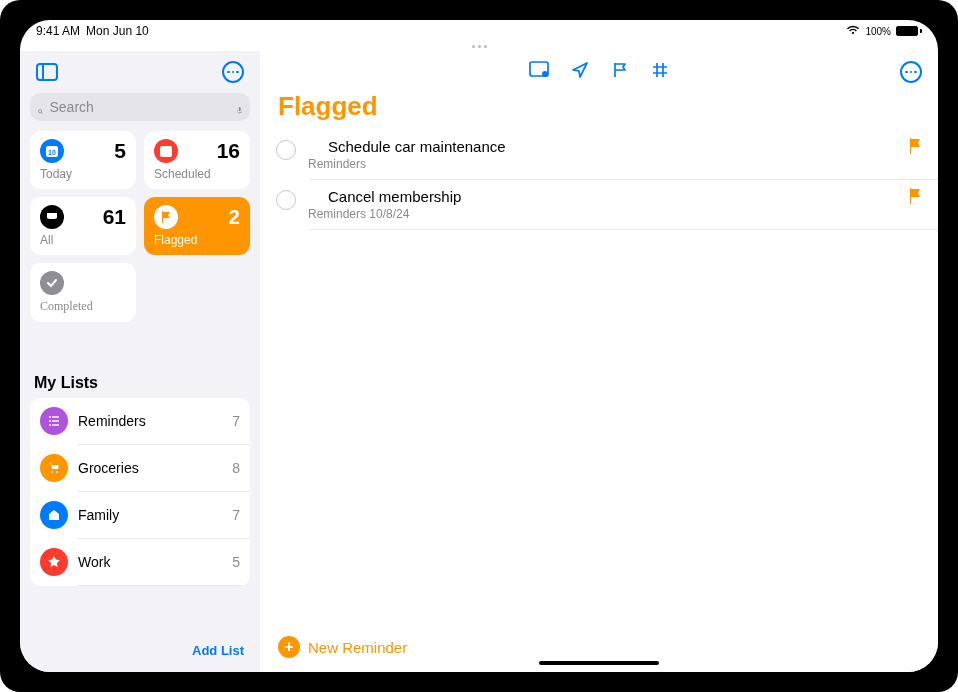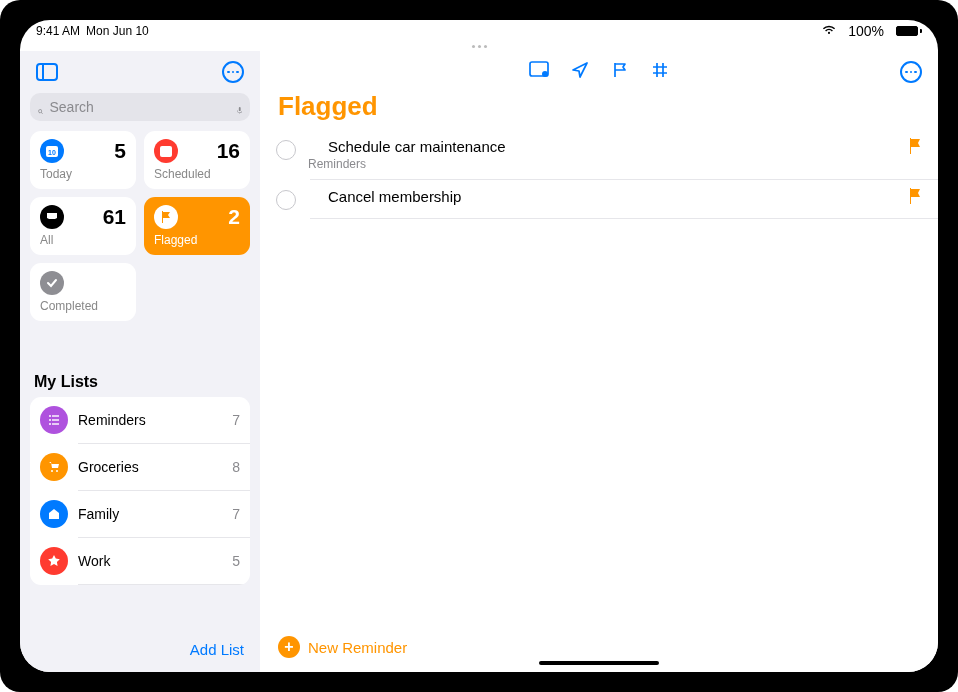--- a/index.html
+++ b/index.html
@@ -32,21 +32,21 @@
       height: 22px;
       display: flex;
       justify-content: space-between;
       align-items: center;
       padding: 0 16px;
       font-size: 12px;
       font-weight: 500;
       color: #000;
     }
     .status-left { display: flex; gap: 6px; align-items: center; }
-    .status-right { display: flex; gap: 12px; align-items: center; font-size: 14px; }
+    .status-right { display: flex; gap: 5px; align-items: center; font-size: 10px; }
     .wifi-icon svg { width: 14px; height: 12px; }
     .battery { display: flex; align-items: center; gap: 2px; }
     .battery-body { width: 22px; height: 10px; border: 1px solid #000; border-radius: 2px; background: #000; }
     .battery-tip { width: 2px; height: 4px; background: #000; border-radius: 0 1px 1px 0; }
 
     .multi-dots { display: flex; gap: 3px; justify-content: center; padding: 3px 0; }
     .multi-dots span { width: 3px; height: 3px; background: #bbb; border-radius: 50%; }
 
     .app-body { flex: 1; display: flex; min-height: 0; }
     .sidebar {
@@ -98,21 +98,21 @@
     .smart-card {
       background: #fff;
       border-radius: 11px;
       padding: 8px 10px;
       display: flex;
       flex-direction: column;
       gap: 4px;
       min-height: 58px;
       position: relative;
     }
-    .smart-card.full { grid-column: 1 / 2; }
+    .smart-card.full { grid-column: 1 / 2; font-family: Liberation Serif, serif; }
     .smart-card-top { display: flex; justify-content: space-between; align-items: center; }
     .smart-card-icon {
       width: 24px; height: 24px; border-radius: 50%;
       display: flex; align-items: center; justify-content: center;
     }
     .smart-card-count { font-size: 21px; font-weight: 700; color: #000; }
     .smart-card-label { font-size: 12px; color: #888; font-weight: 500; }
     .smart-card.active { background: #ff9500; }
     .smart-card.active .smart-card-count,
     .smart-card.active .smart-card-label { color: #fff; }
@@ -133,21 +133,21 @@
     }
     .list-row .list-name { flex: 1; font-size: 14px; color: #000; }
     .list-row .list-count { font-size: 14px; color: #8a8a8e; }
     .list-sep { height: 1px; background: #e6e6ea; margin-left: 48px; }
 
     .sidebar-footer {
       margin-top: auto;
       display: flex; justify-content: flex-end;
       padding: 12px 6px 14px;
     }
-    .add-list-btn { color: #007aff; font-size: 15px; font-weight: 400; }
+    .add-list-btn { color: #007aff; font-size: 13px; font-weight: 700; }
 
     .main {
       flex: 1; background: #fff;
       display: flex; flex-direction: column;
       position: relative;
     }
     .main-toolbar {
       display: flex; justify-content: space-between; align-items: center;
       padding: 8px 14px 4px;
     }
@@ -415,20 +415,21 @@
             <svg width="14" height="16" viewBox="0 0 14 16" fill="#ff9500">
                 <path d="M2 0v16h1V9h9l-2-4 2-4H3V0H2z"></path>
               </svg>
           </span>
         </div>
         <div class="reminder-sep"></div>
         <div class="reminder-row">
           <div class="reminder-circle"></div>
           <div class="reminder-content">
             <div class="reminder-title">Cancel membership</div>
+            <div class="reminder-sub">Reminders  10/8/24</div>
           </div>
           <span class="reminder-flag">
             <svg width="14" height="16" viewBox="0 0 14 16" fill="#ff9500">
                 <path d="M2 0v16h1V9h9l-2-4 2-4H3V0H2z"></path>
               </svg>
           </span>
         </div>
         <div class="reminder-sep"></div>
 
         <div class="main-footer">

